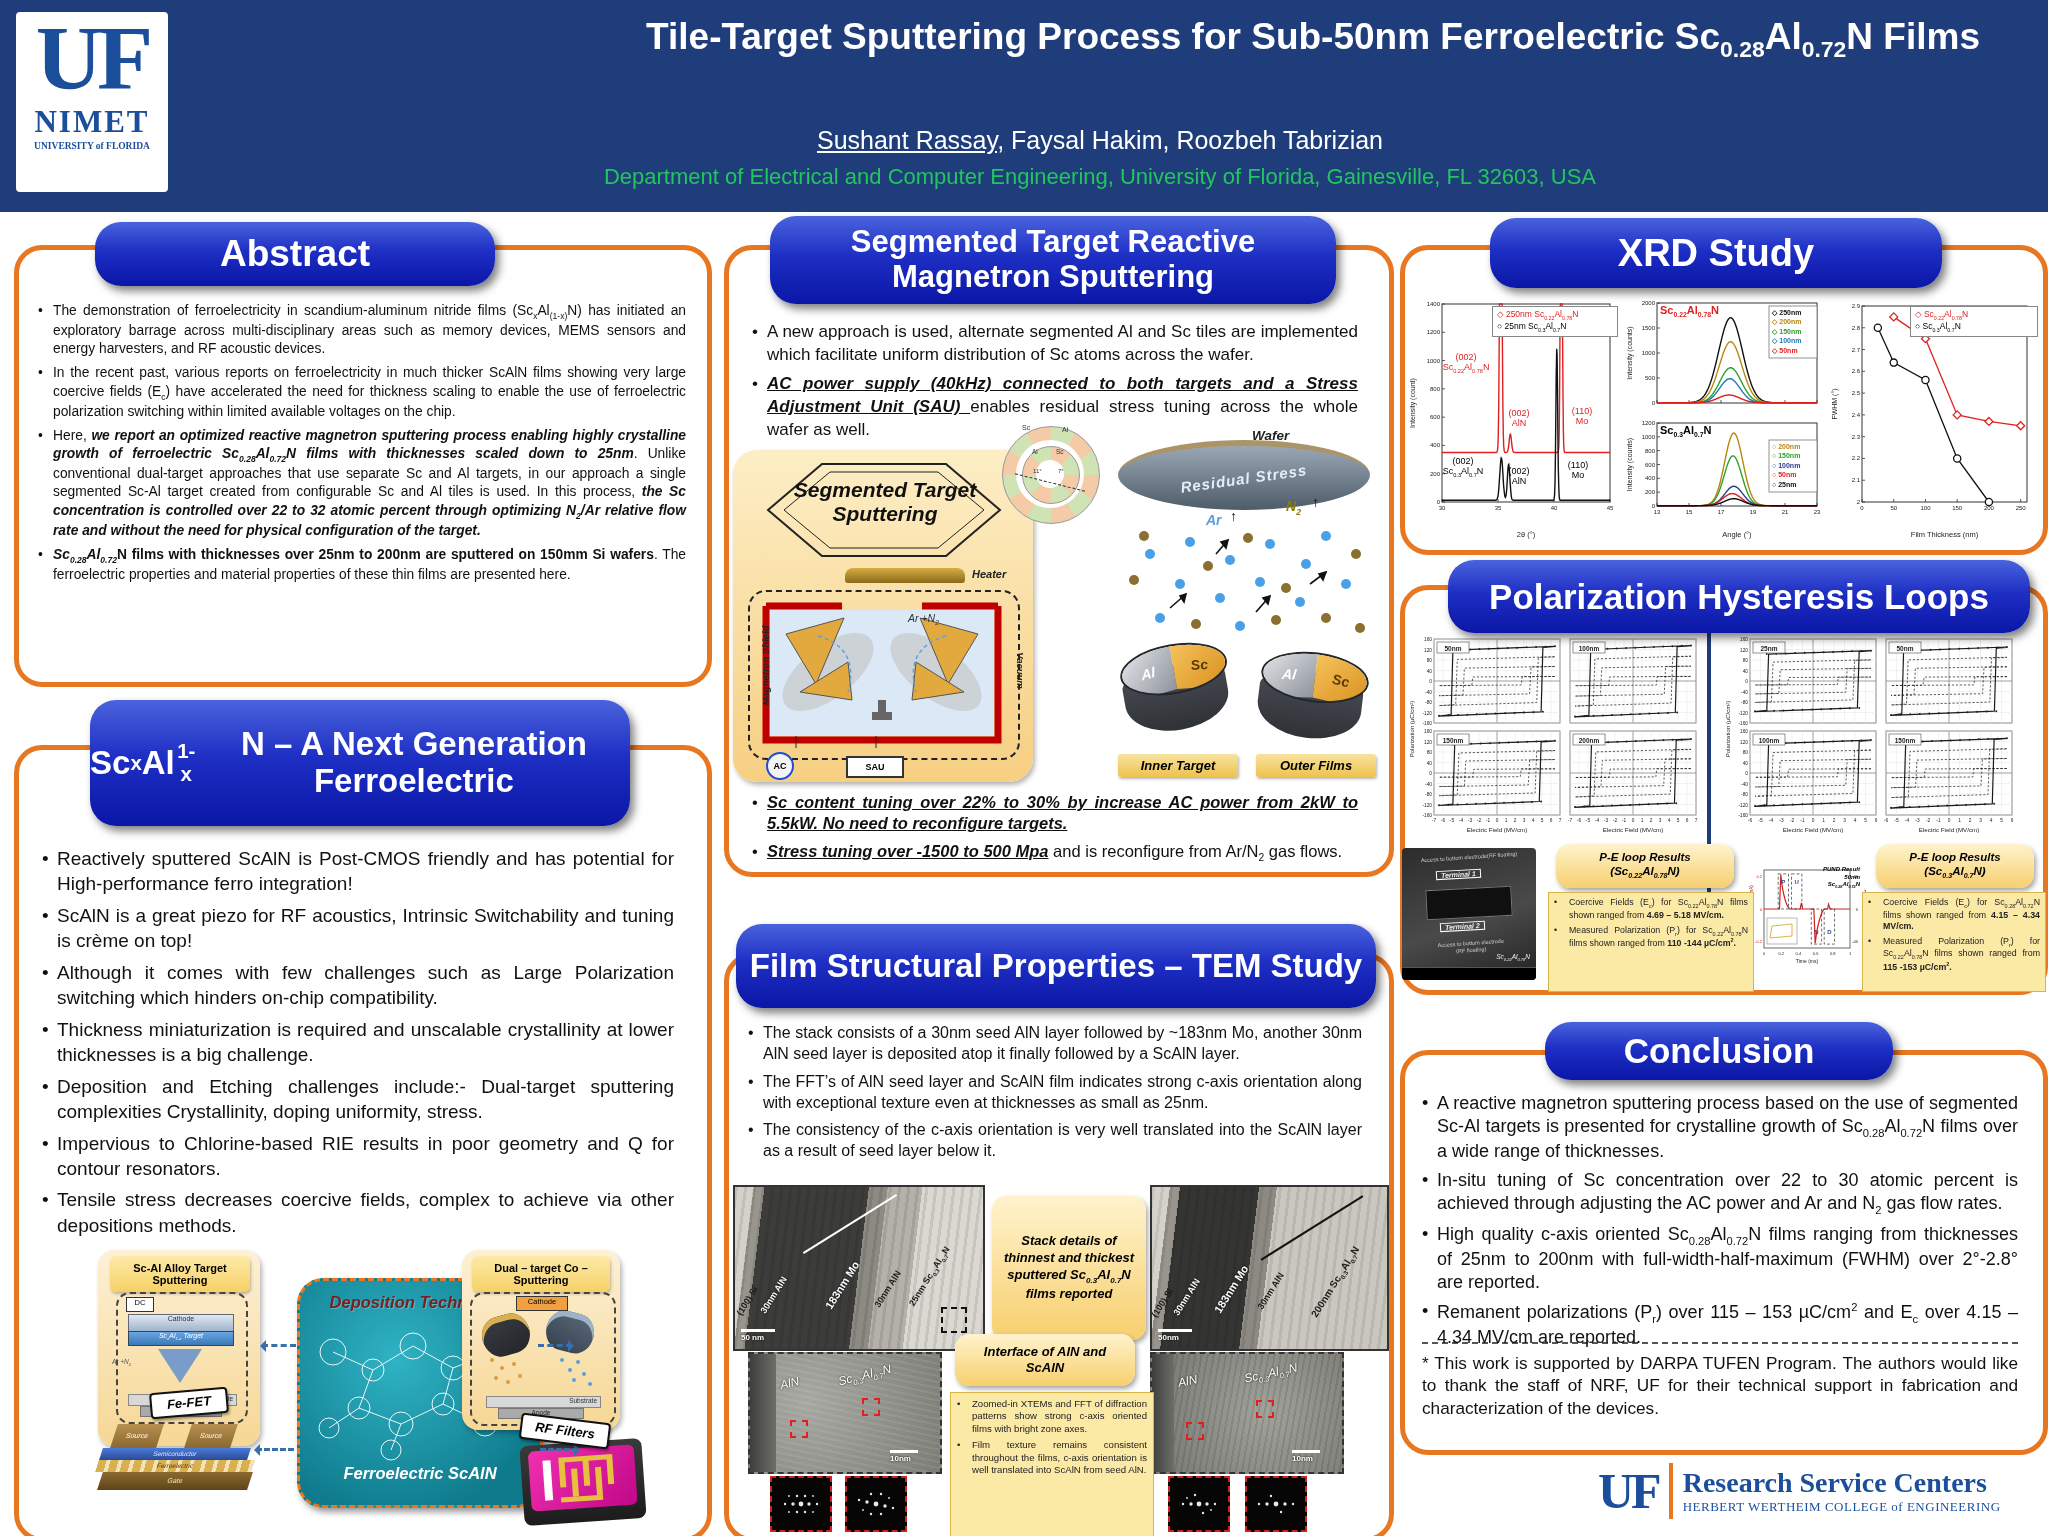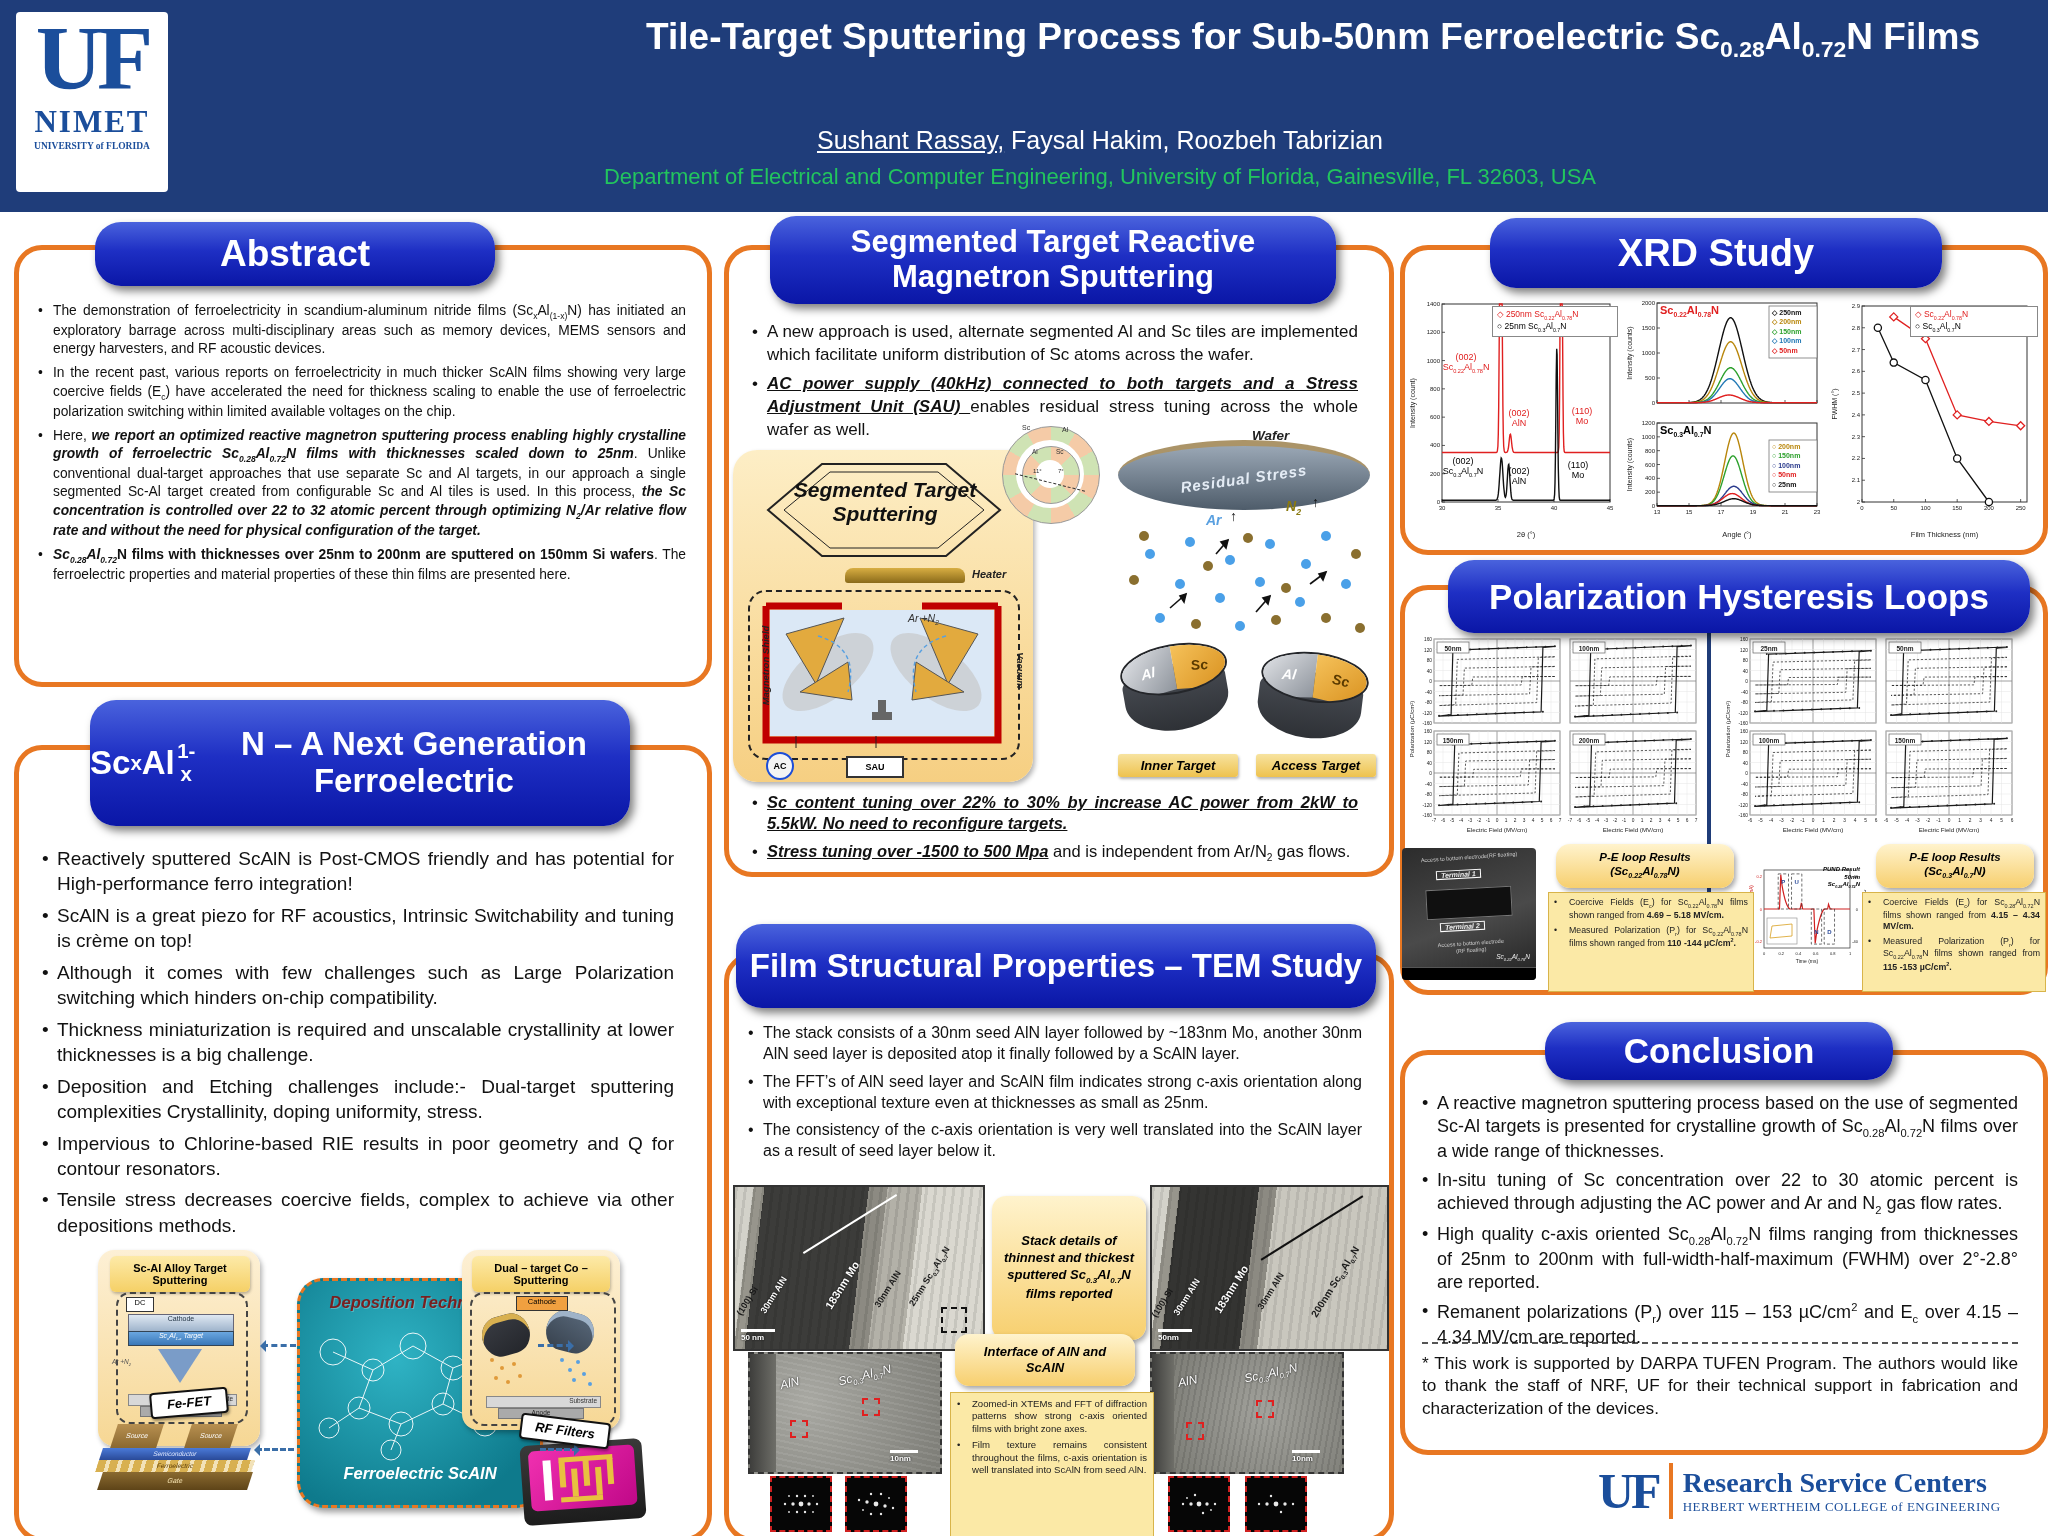--- a/index.html
+++ b/index.html
@@ -335,31 +335,31 @@
     <div class="body"></div>
     <div class="face">
         <div class="al">Al</div>
         <div class="sc">Sc</div>
       </div>
   </div>
   <div class="tbar" style="left:1118px;top:754px;">
       <span><span style="font-weight: bold; font-style: italic;">Inner Target</span></span>
     </div>
   <div class="tbar" style="left:1256px;top:754px;">
-      <span><span style="font-weight: bold; font-style: italic;">Access Target</span></span>
+      <span><span style="font-weight: bold; font-style: italic;">Outer Films</span></span>
     </div>
 
   <div class="bl" style="left:752px;top:792px;width:606px;font-size:16.5px;line-height:1.3;color:#111;">
       <div class="bul">
         <span class="d">•</span>
         <span class="t"><span style="font-weight: bold; font-style: italic; text-decoration: underline;">Sc content tuning over 22% to 30% by increase AC power from 2kW to 5.5kW. No need to reconfigure targets.</span></span>
       </div>
       <div class="bul">
         <span class="d">•</span>
-        <span class="t"><span style="font-weight: bold; font-style: italic; text-decoration: underline;">Stress tuning over -1500 to 500 Mpa</span><span> and is independent from Ar/N</span><sub>2</sub><span> gas flows.</span></span>
+        <span class="t"><span style="font-weight: bold; font-style: italic; text-decoration: underline;">Stress tuning over -1500 to 500 Mpa</span><span> and is reconfigure from Ar/N</span><sub>2</sub><span> gas flows.</span></span>
       </div>
     </div>
 
   <div class="obox" style="left:724px;top:953px;width:660px;height:579px;"></div>
   <div class="pill" style="left:736px;top:924px;width:640px;height:84px;font-size:33px;">Film Structural Properties – TEM Study</div>
   <div class="bl" style="left:748px;top:1022px;width:614px;font-size:16px;line-height:1.33;color:#111;">
       <div class="bul">
         <span class="d">•</span>
         <span class="t"><span>The stack consists of a 30nm seed AlN layer followed by ~183nm Mo, another 30nm AlN seed layer is deposited atop it finally followed by a ScAlN layer.</span></span>
       </div>

